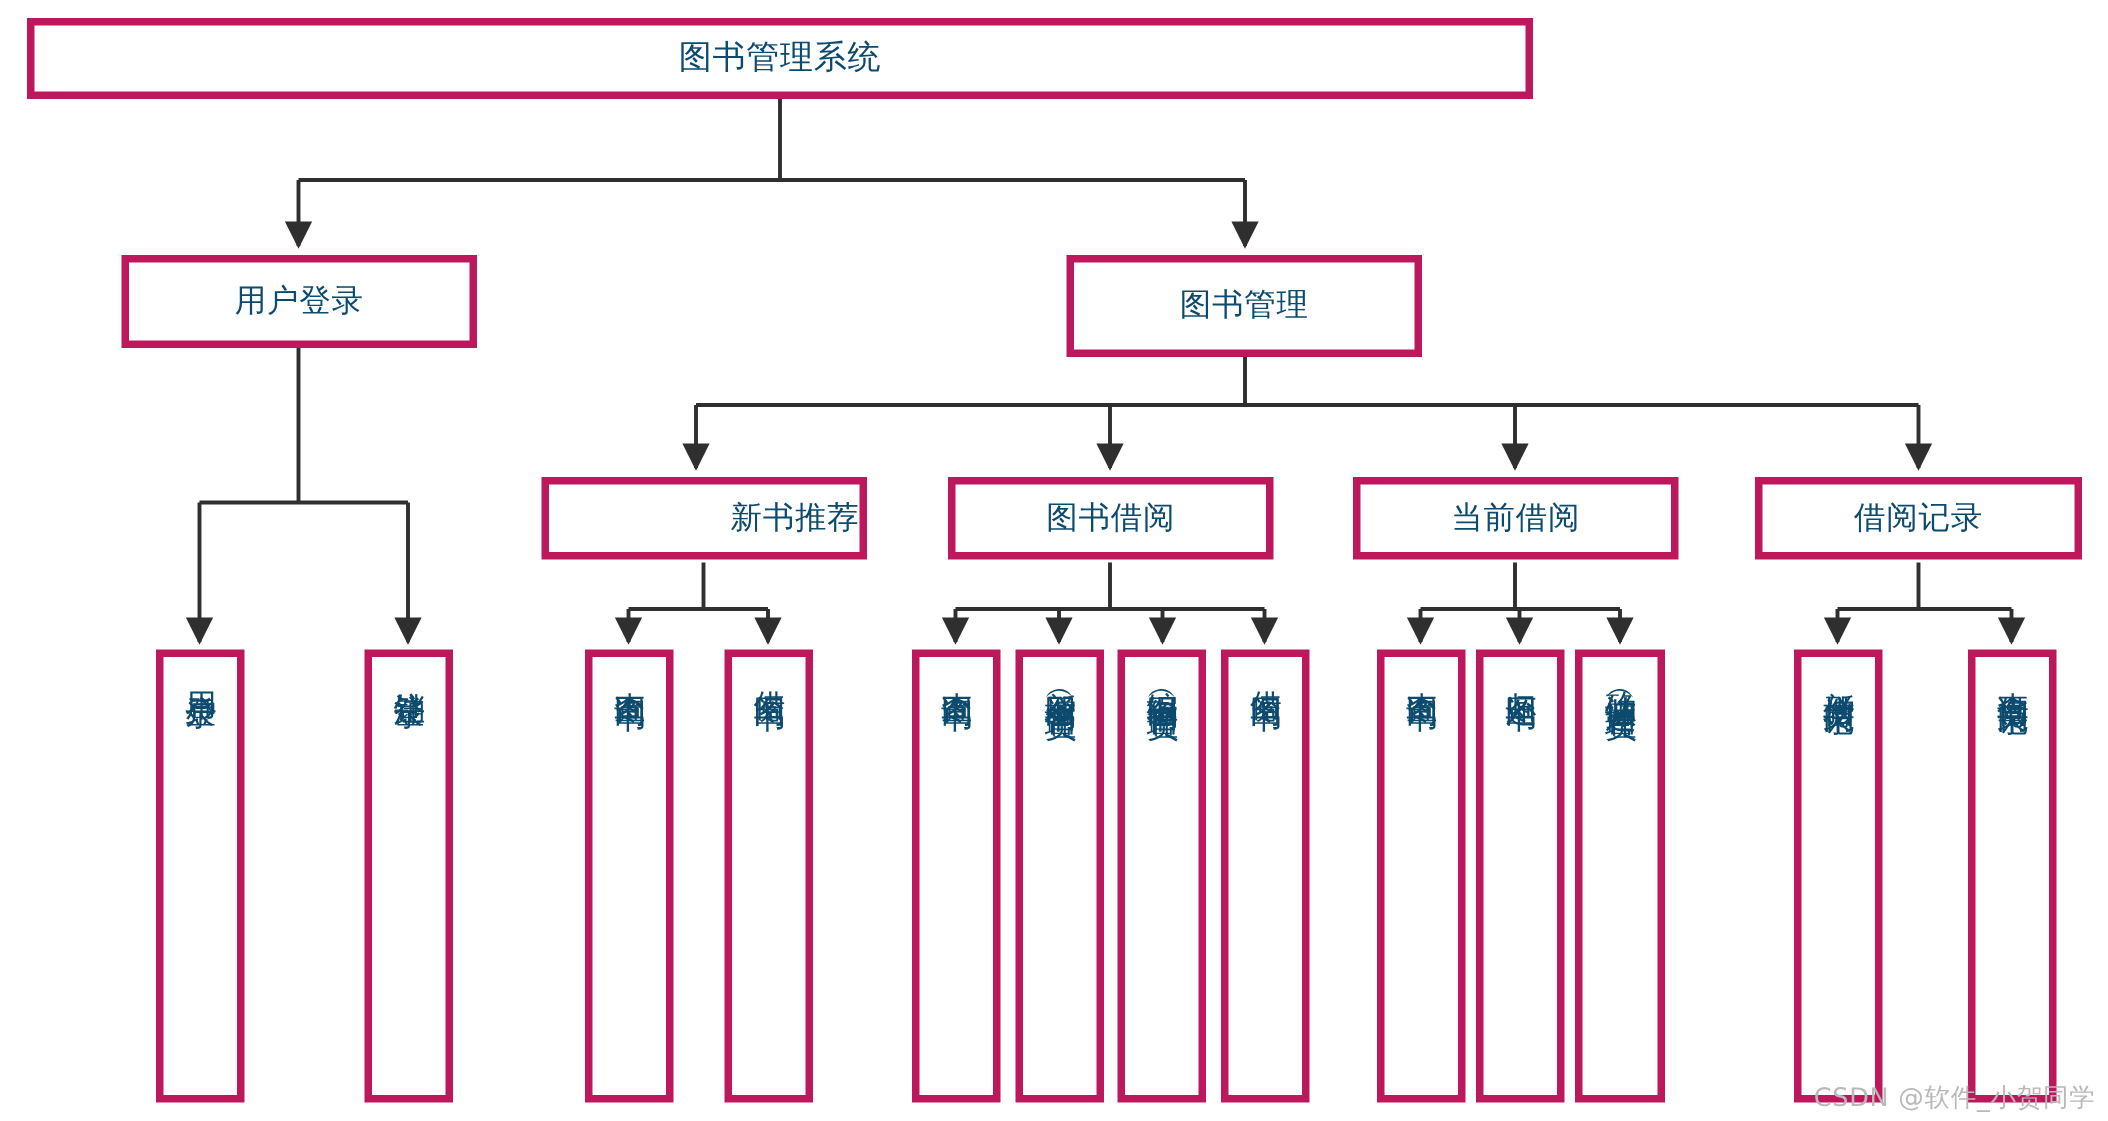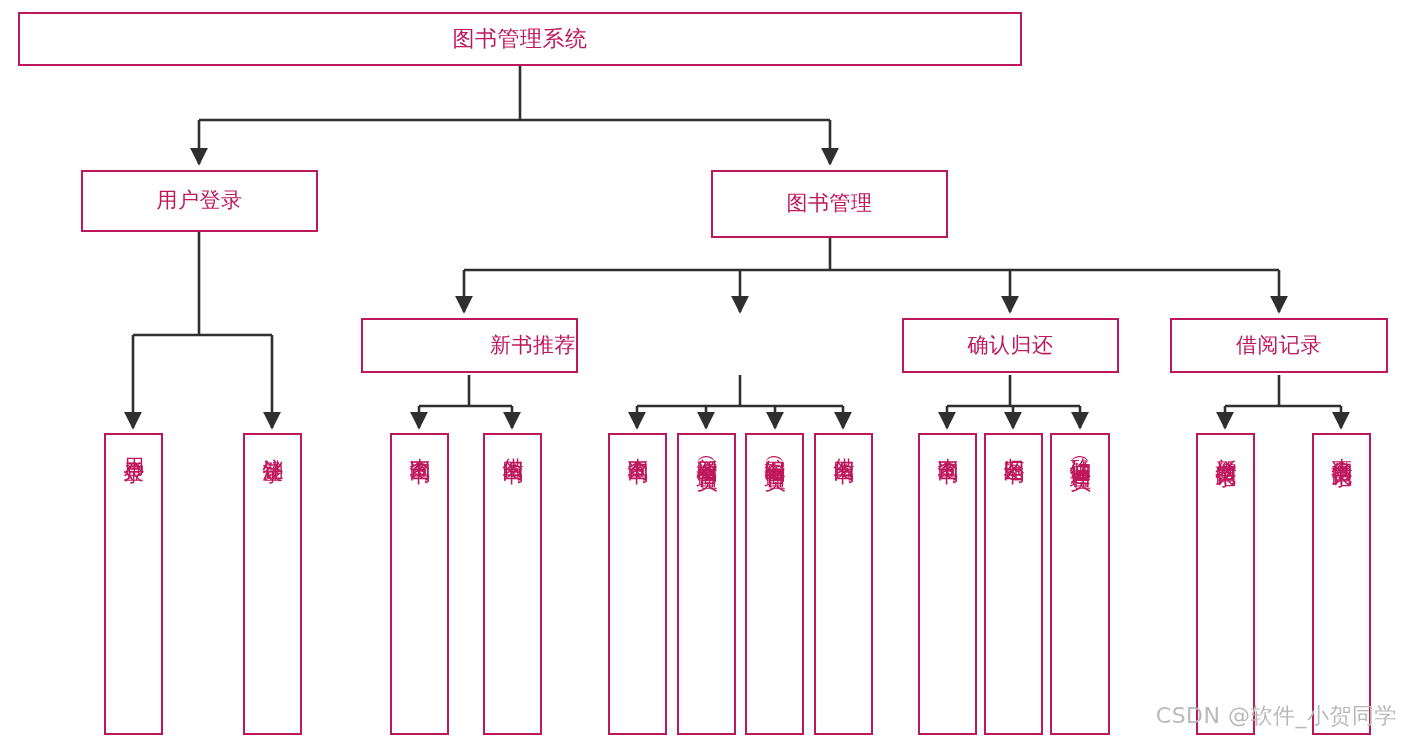--- a/index.html
+++ b/index.html
@@ -24,26 +24,26 @@
     position: absolute;
     left: 0;
     top: 0;
     width: 1405px;
     height: 747px;
     pointer-events: none;
   }
   .node {
     position: absolute;
     box-sizing: border-box;
-    border: 2px solid #be185d;
+    border: 5px solid #be185d;
     background: #ffffff;
     display: flex;
     align-items: center;
     justify-content: center;
-    color: #be185d;
+    color: #0c4a6e;
   }
   .node-label {
     display: block;
     text-align: center;
     line-height: 1.12;
     white-space: nowrap;
   }
   
   .node.horiz .node-label {
     font-size: 21px;
@@ -62,22 +62,22 @@
     writing-mode: vertical-rl;
     text-orientation: upright;
     font-size: 21px;
     line-height: 1.0;
     letter-spacing: 2px;
     white-space: nowrap;
   }
   .watermark {
     position: absolute;
     right: 8px;
-    bottom: 16px;
-    font-size: 22px;
+    bottom: 4px;
+    font-size: 17px;
     color: #b9b9b9;
     letter-spacing: 0.5px;
     white-space: nowrap;
     user-select: none;
     margin-top: 24px;
   }
 </style>
 </head>
 <body>
 
@@ -140,22 +140,25 @@
   <div class="node horiz" style="left:81px; top:170px; width:237px; height:62px;">
     <span class="node-label">用户登录</span>
   </div>
   <div class="node horiz" style="left:711px; top:170px; width:237px; height:68px;">
     <span class="node-label">图书管理</span>
   </div>
 
   <div class="node horiz" style="left:361px; top:318px; width:217px; height:55px;justify-content:flex-end;">
     <span class="node-label">新书推荐</span>
   </div>
+  <div class="node horiz" style="left:632px; top:318px; width:217px; height:55px;">
+    <span class="node-label">图书借阅</span>
+  </div>
   <div class="node horiz" style="left:902px; top:318px; width:217px; height:55px;">
-    <span class="node-label">确认归还</span>
+    <span class="node-label">当前借阅</span>
   </div>
   <div class="node horiz" style="left:1170px; top:318px; width:218px; height:55px;">
     <span class="node-label">借阅记录</span>
   </div>
 
   <div class="node vert" style="left:104px; top:433px; width:59px; height:302px;">
     <span class="node-label">用户登录</span>
   </div>
   <div class="node vert" style="left:243px; top:433px; width:59px; height:302px;">
     <span class="node-label">注销登录</span>

